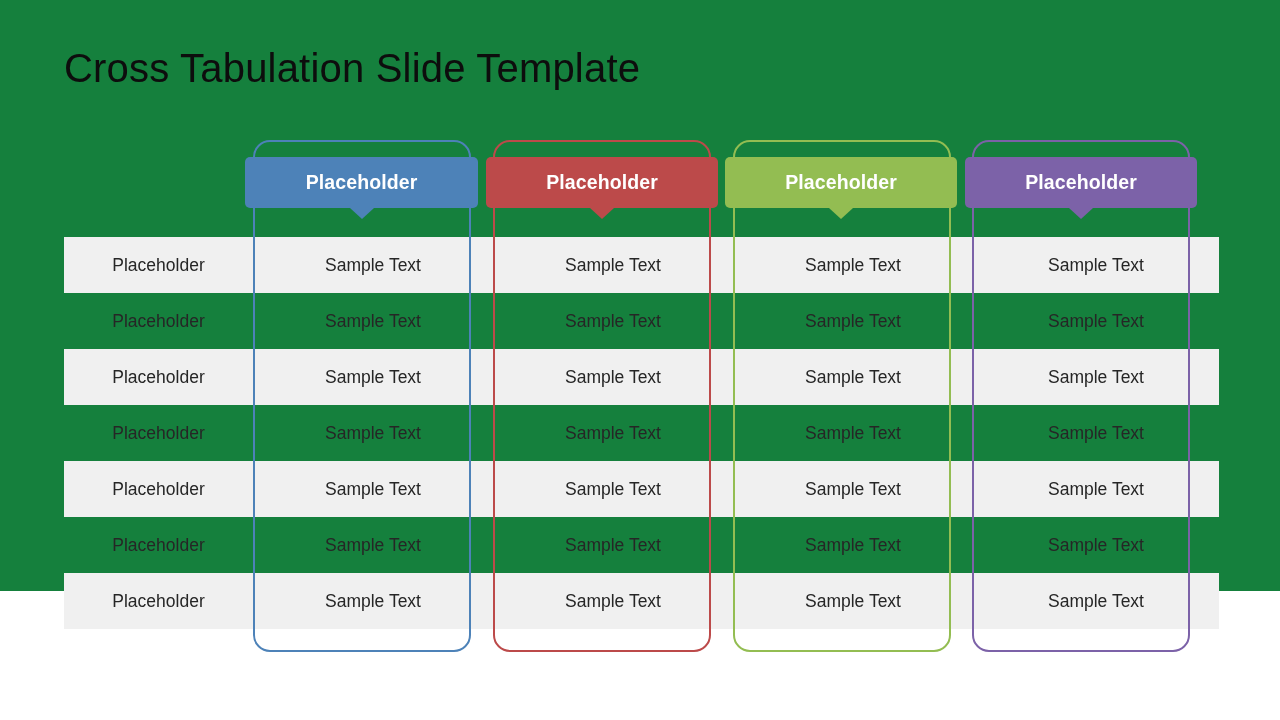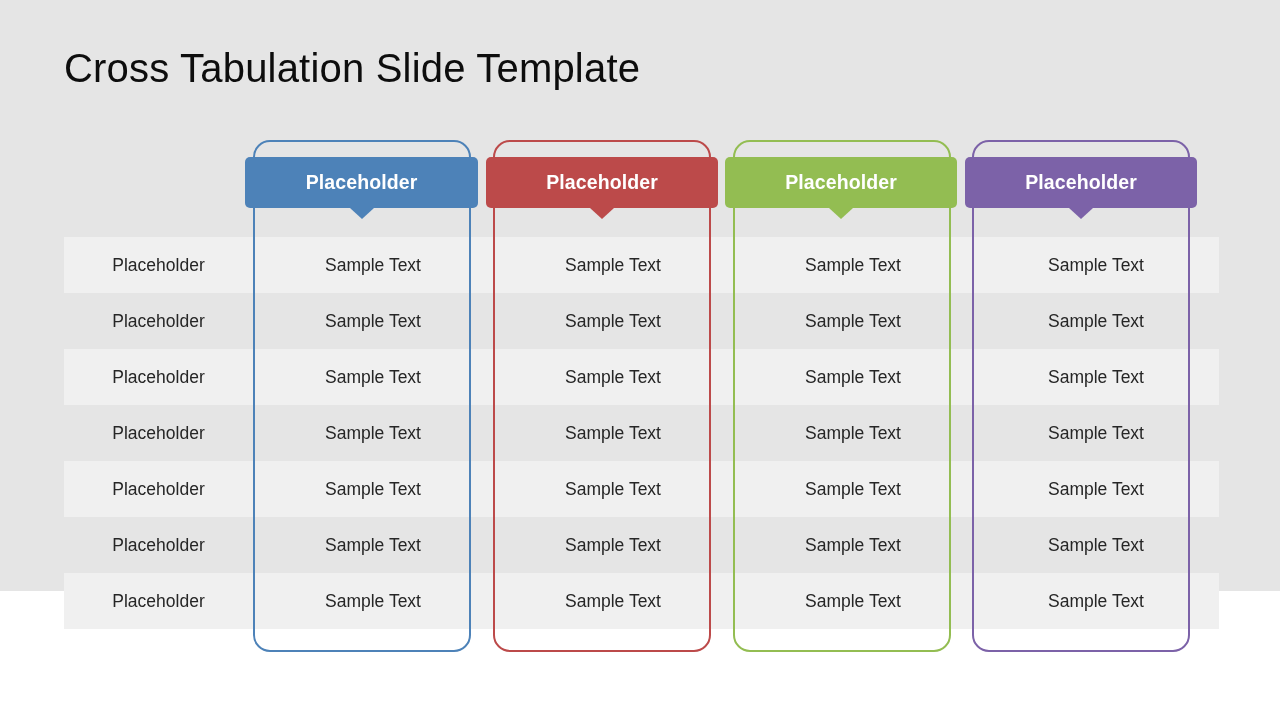--- a/index.html
+++ b/index.html
@@ -10,21 +10,21 @@
     width: 1280px;
     height: 720px;
     background: #ffffff;
     font-family: "Liberation Sans", sans-serif;
     overflow: hidden;
   }
   .slide {
     position: relative;
     width: 1280px;
     height: 591px;
-    background: #e5e5e5;
+    background: #15803d;
   }
 
   
   .slide-title {
     position: absolute;
     left: 64px;
     top: 42px;
     font-size: 40px;
     font-weight: 400;
     color: #0d0d0d;

